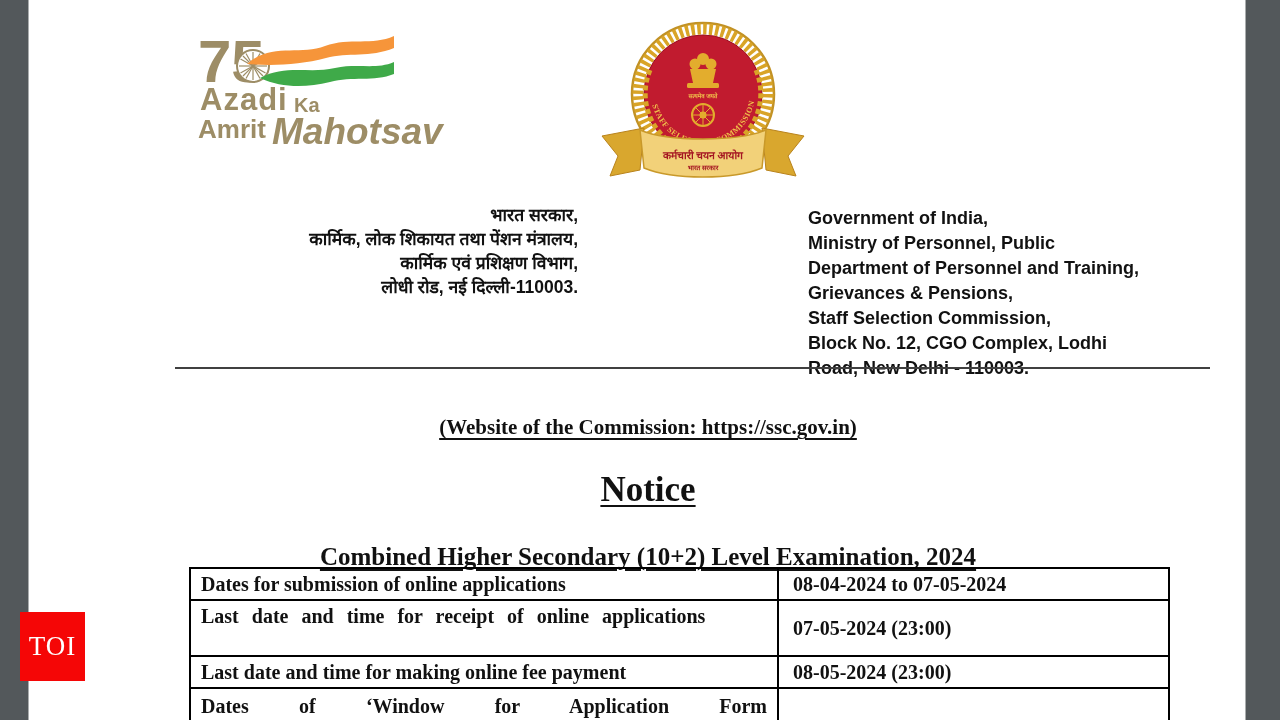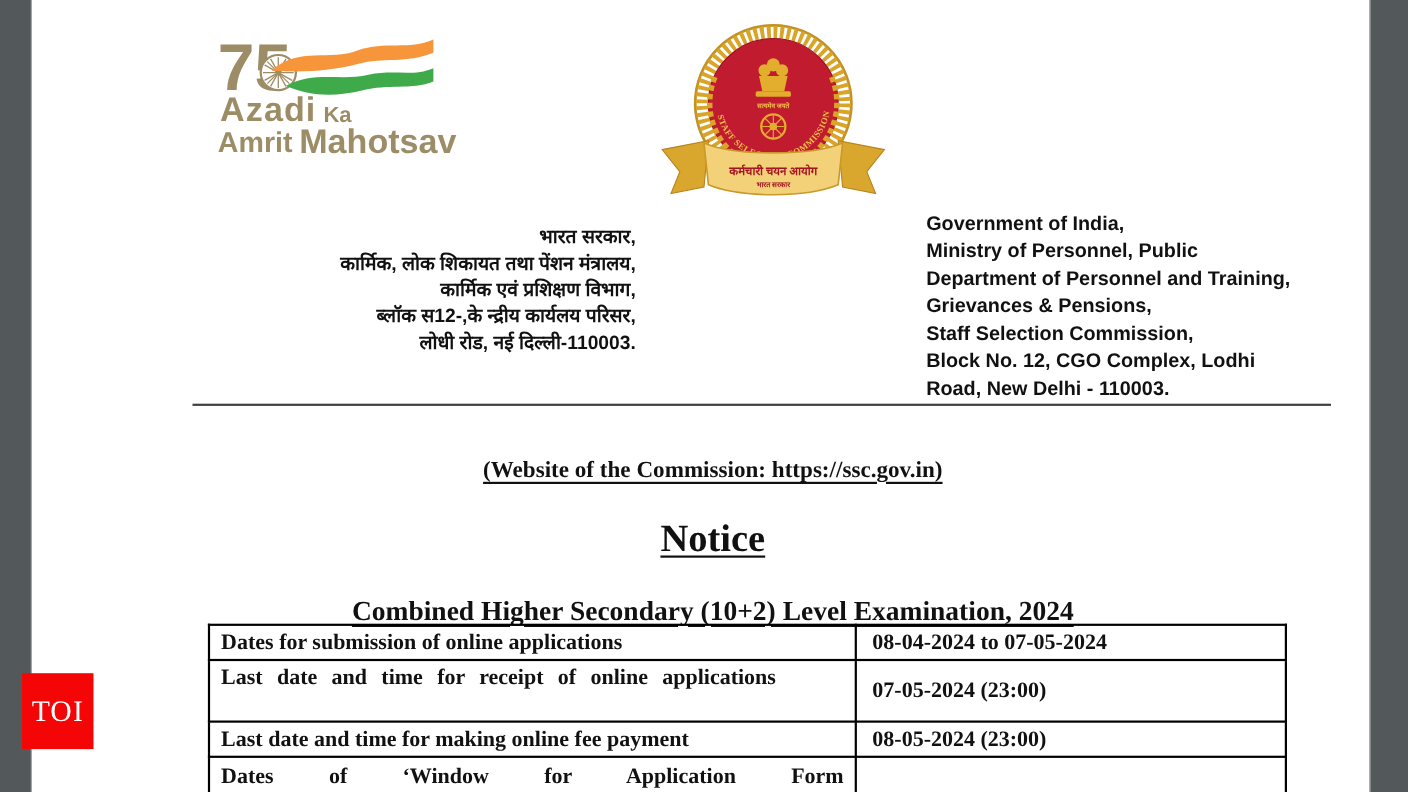--- a/index.html
+++ b/index.html
@@ -9,30 +9,30 @@
   .edge { position:absolute; top:0; height:720px; background:#53585b; }
   .edge.left  { left:0; width:28px; border-right:1px solid #aaadae; }
   .edge.right { left:1245px; width:35px; border-left:1px solid #aaadae; }
 
   
   .azadi { position:absolute; left:198px; top:26px; width:205px; height:122px; color:#9d8d66; }
   .azadi .word { position:absolute; font-family:"Liberation Sans", sans-serif; font-weight:700; }
   .azadi .l1a { left:2px;  top:56px; font-size:31px; letter-spacing:1px; }
   .azadi .l1b { left:96px; top:68px; font-size:20px; }
   .azadi .l2a { left:0px;  top:88px; font-size:26px; }
-  .azadi .l2b { left:74px; top:85px; font-size:31px; }
+  .azadi .l2b { left:74px; top:85px; font-size:37px;font-style:italic; }
 
   
   .emblem { position:absolute; left:598px; top:18px; width:210px; height:172px; }
 
   
   .hindi-addr { position:absolute; left:238px; top:203px; width:340px; text-align:right;
                 font-family:"Liberation Sans", sans-serif; font-weight:700; font-size:17.5px; line-height:24px; }
-  .eng-addr   { position:absolute; left:808px; top:191px; width:410px;
-                font-family:"Liberation Sans", sans-serif; font-weight:700; font-size:18px; line-height:25px;margin-left:34px; }
+  .eng-addr   { position:absolute; left:808px; top:206px; width:410px;
+                font-family:"Liberation Sans", sans-serif; font-weight:700; font-size:18px; line-height:25px; }
 
   .rule { position:absolute; left:175px; top:367px; width:1035px; height:2px; background:#404040; }
 
   .center-line { position:absolute; left:88px; width:1120px; text-align:center; font-weight:700;margin-top:43px; }
   .website { top:372px; font-size:21px; }
   .website span, .notice-title span, .exam-title span {
       text-decoration:underline; text-decoration-thickness:2px; text-underline-offset:4px; }
   .notice-title { top:427px; font-size:35px; }
   .exam-title   { top:500px; font-size:25px;font-family:Liberation Serif, serif; }
 
@@ -124,21 +124,20 @@
         <text x="105" y="141" text-anchor="middle" font-size="10.5" font-weight="bold" fill="#a51622">कर्मचारी चयन आयोग</text>
         <text x="105" y="152" text-anchor="middle" font-size="6.5" font-weight="bold" fill="#a51622">भारत सरकार</text>
       </g>
     </svg>
   </div>
 
   <div class="hindi-addr">
     <div>भारत सरकार,</div>
     <div>कार्मिक, लोक शिकायत तथा पेंशन मंत्रालय,</div>
     <div>कार्मिक एवं प्रशिक्षण विभाग,</div>
-    <div>ब्लॉक स12-,के न्द्रीय कार्यलय परिसर,</div>
     <div>लोधी रोड, नई दिल्ली-110003.</div>
   </div>
 
   <div class="eng-addr">
     <div>Government of India,</div>
     <div>Ministry of Personnel, Public</div>
     <div>Department of Personnel and Training,</div>
     <div>Grievances &amp; Pensions,</div>
     <div>Staff Selection Commission,</div>
     <div>Block No. 12, CGO Complex, Lodhi</div>

